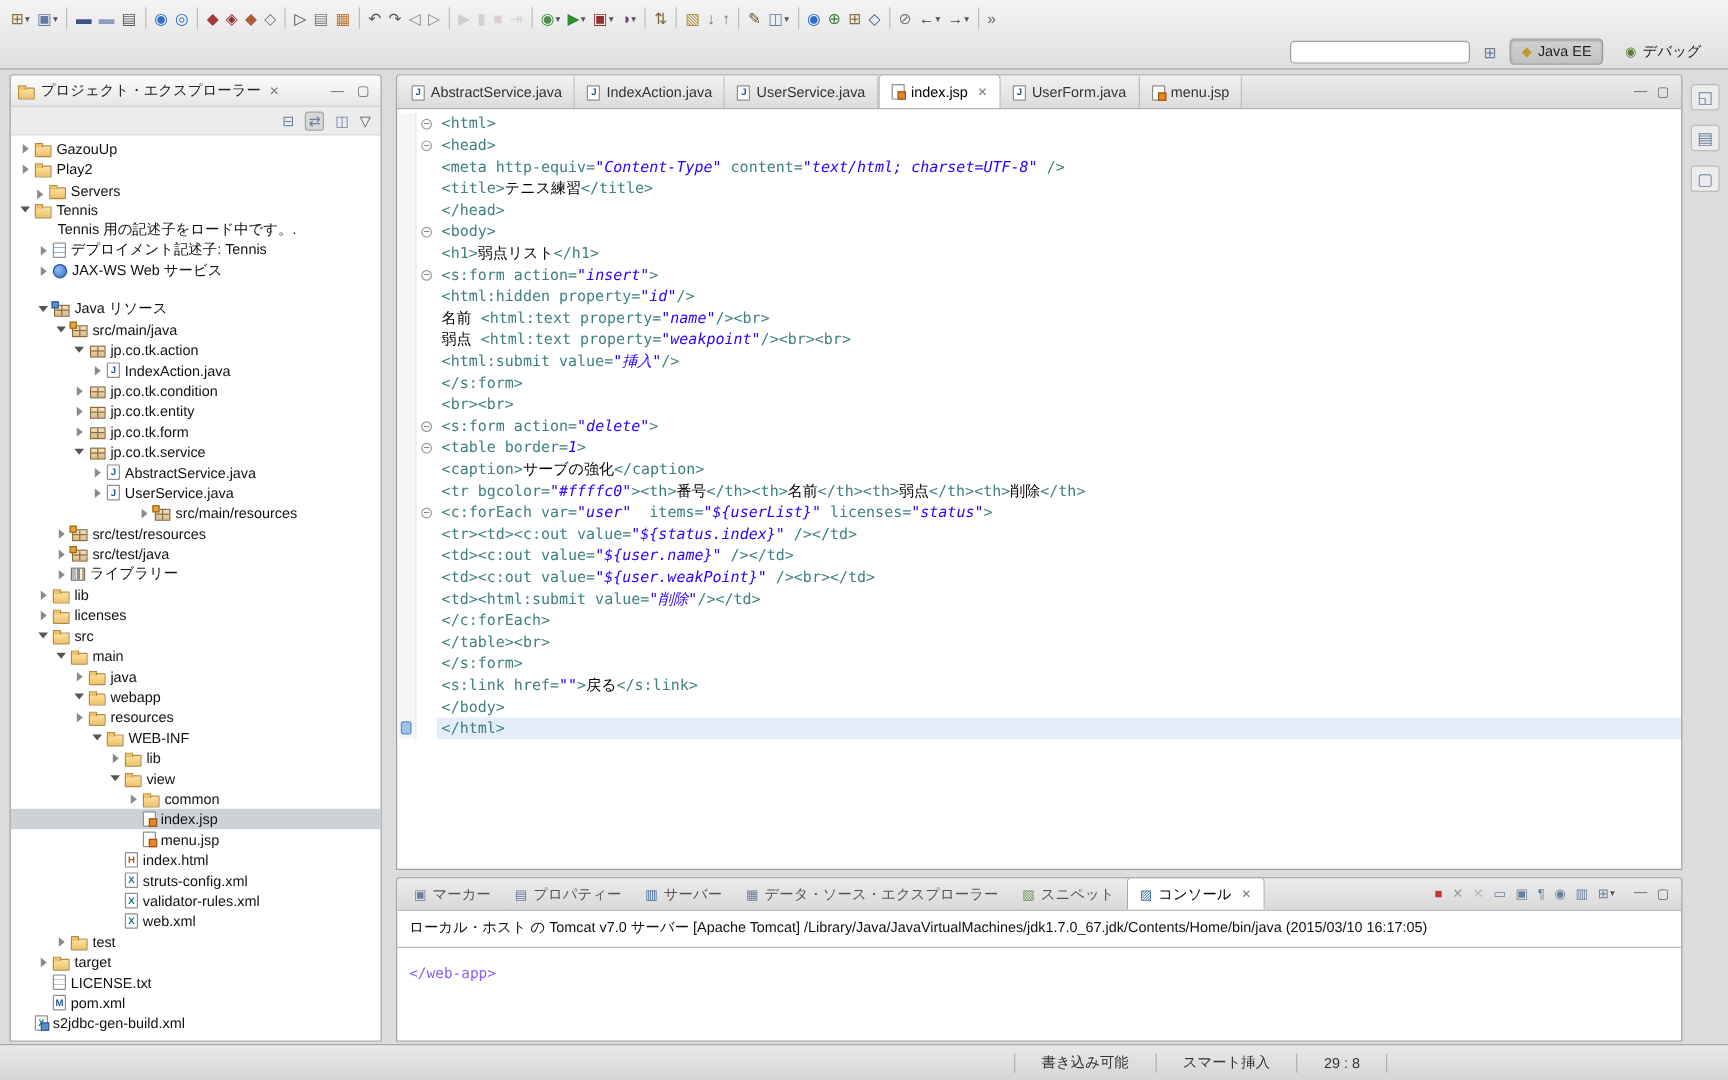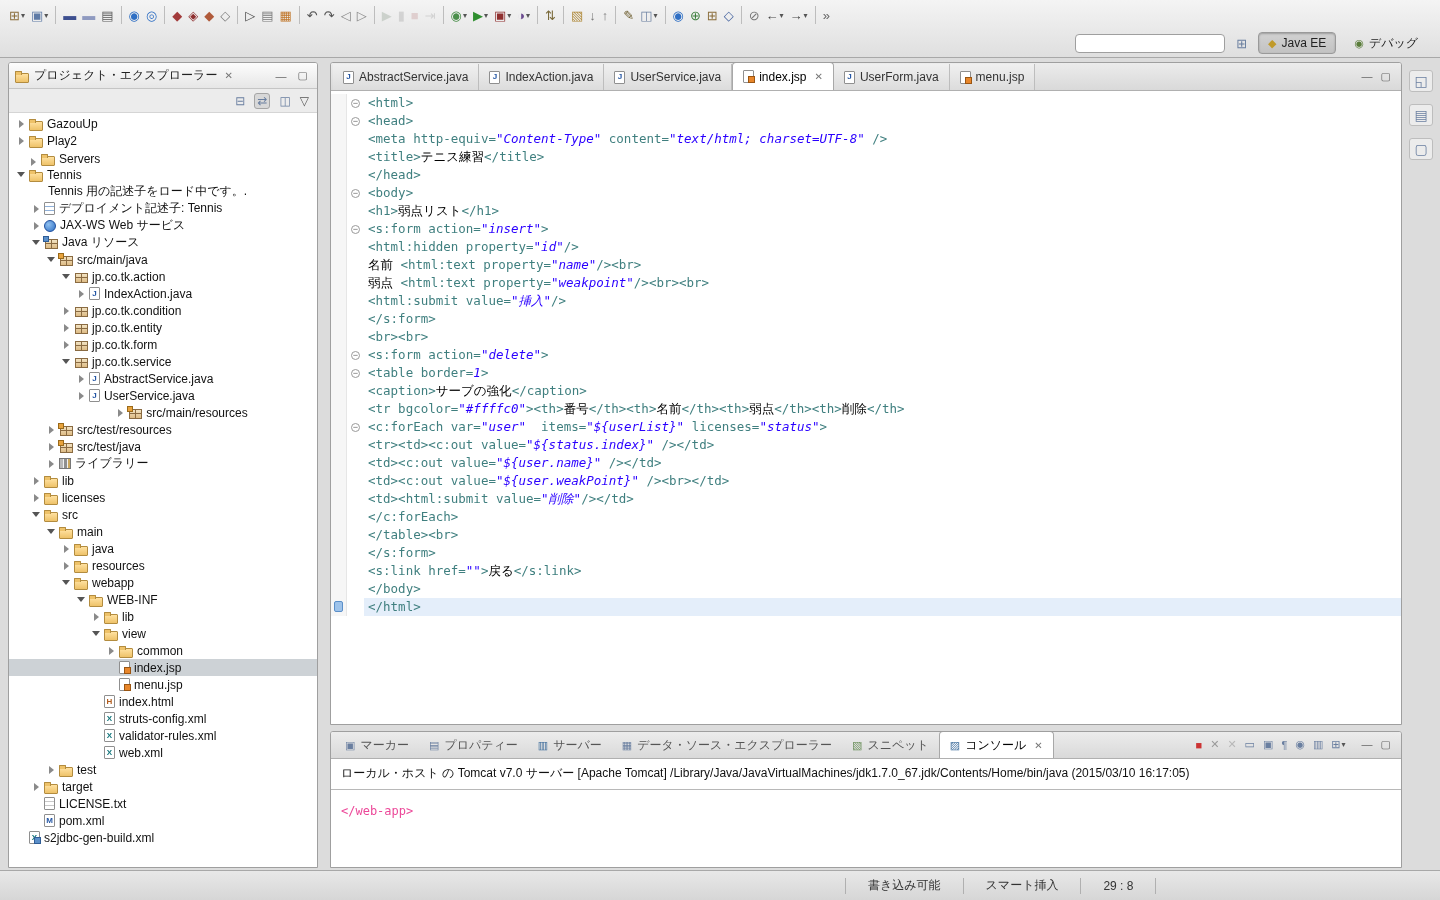--- a/index.html
+++ b/index.html
@@ -114,21 +114,21 @@
   #btabs { display:flex; align-items:flex-end; height:27px; background:linear-gradient(#ececec,#d9d9d9);
            border-bottom:1px solid #b0b0b0; padding-left:4px; font-size:12px; color:#555; }
   .btab { display:inline-flex; align-items:center; gap:5px; height:26px; padding:0 10px; white-space:nowrap; }
   .btab.active { background:#fff; height:27px; border:1px solid #a8a8a8; border-bottom:none; border-radius:4px 4px 0 0; color:#000; }
   .bicon { font-size:11px; }
   .btab-close { font-size:10px; color:#777; margin-left:3px; }
   .ctb { margin-left:auto; display:flex; align-items:center; gap:8px; padding-right:6px; height:27px; }
   .ctb-icon { display:inline-flex; align-items:center; }
   .ctb-icon .tb-g { font-size:11px; }
   .console-title { padding:6px 10px 7px; font-size:12px; color:#111; border-bottom:1px solid #b8b8b8; white-space:nowrap; }
-  .console-out { padding:14px 10px 0; font-family:"DejaVu Sans Mono", monospace; font-size:12px; color:#ec4899; }
+  .console-out { padding:14px 10px 0; font-family:"DejaVu Sans Mono", monospace; font-size:12px; color:#8b5cf6; }
   .console-line { white-space:pre; min-height:16px; }
 
   
   #statusbar { position:absolute; left:0; right:0; bottom:0; height:30px;
                background:linear-gradient(#e8e8e8,#d6d6d6); border-top:1px solid #a8a8a8; font-size:12px; color:#333; }
   .sb-group { position:absolute; left:845px; top:0; height:100%; display:flex; align-items:center; }
   .sb-item { padding:0 22px; }
   .sb-sep { width:1px; height:16px; background:#b0b0b0; }
 </style>
 </head>
@@ -350,21 +350,21 @@
           <span class="ti ti-desc"></span>
           <span class="tlabel">デプロイメント記述子: Tennis</span>
         </div>
         <div class="trow" style="padding-left: 19px;">
           <span class="arrow">
             <span class="tri-r"></span>
           </span>
           <span class="ti ti-ws"></span>
           <span class="tlabel">JAX-WS Web サービス</span>
         </div>
-        <div class="trow" style="padding-left: 19px;">
+        <div class="trow" style="padding-left: 19px; margin-top: 15px;">
           <span class="arrow">
             <span class="tri-d"></span>
           </span>
           <span class="ti ti-jres"></span>
           <span class="tlabel">Java リソース</span>
         </div>
         <div class="trow" style="padding-left: 34px;">
           <span class="arrow">
             <span class="tri-d"></span>
           </span>
@@ -485,31 +485,31 @@
         </div>
         <div class="trow" style="padding-left: 49px;">
           <span class="arrow">
             <span class="tri-r"></span>
           </span>
           <span class="ti ti-folder"></span>
           <span class="tlabel">java</span>
         </div>
         <div class="trow" style="padding-left: 49px;">
           <span class="arrow">
+            <span class="tri-d"></span>
+          </span>
+          <span class="ti ti-folder"></span>
+          <span class="tlabel">webapp</span>
+        </div>
+        <div class="trow" style="padding-left: 49px;">
+          <span class="arrow">
             <span class="tri-r"></span>
           </span>
           <span class="ti ti-folder"></span>
           <span class="tlabel">resources</span>
-        </div>
-        <div class="trow" style="padding-left: 49px;">
-          <span class="arrow">
-            <span class="tri-d"></span>
-          </span>
-          <span class="ti ti-folder"></span>
-          <span class="tlabel">webapp</span>
         </div>
         <div class="trow" style="padding-left: 64px;">
           <span class="arrow">
             <span class="tri-d"></span>
           </span>
           <span class="ti ti-folder"></span>
           <span class="tlabel">WEB-INF</span>
         </div>
         <div class="trow" style="padding-left: 79px;">
           <span class="arrow">

